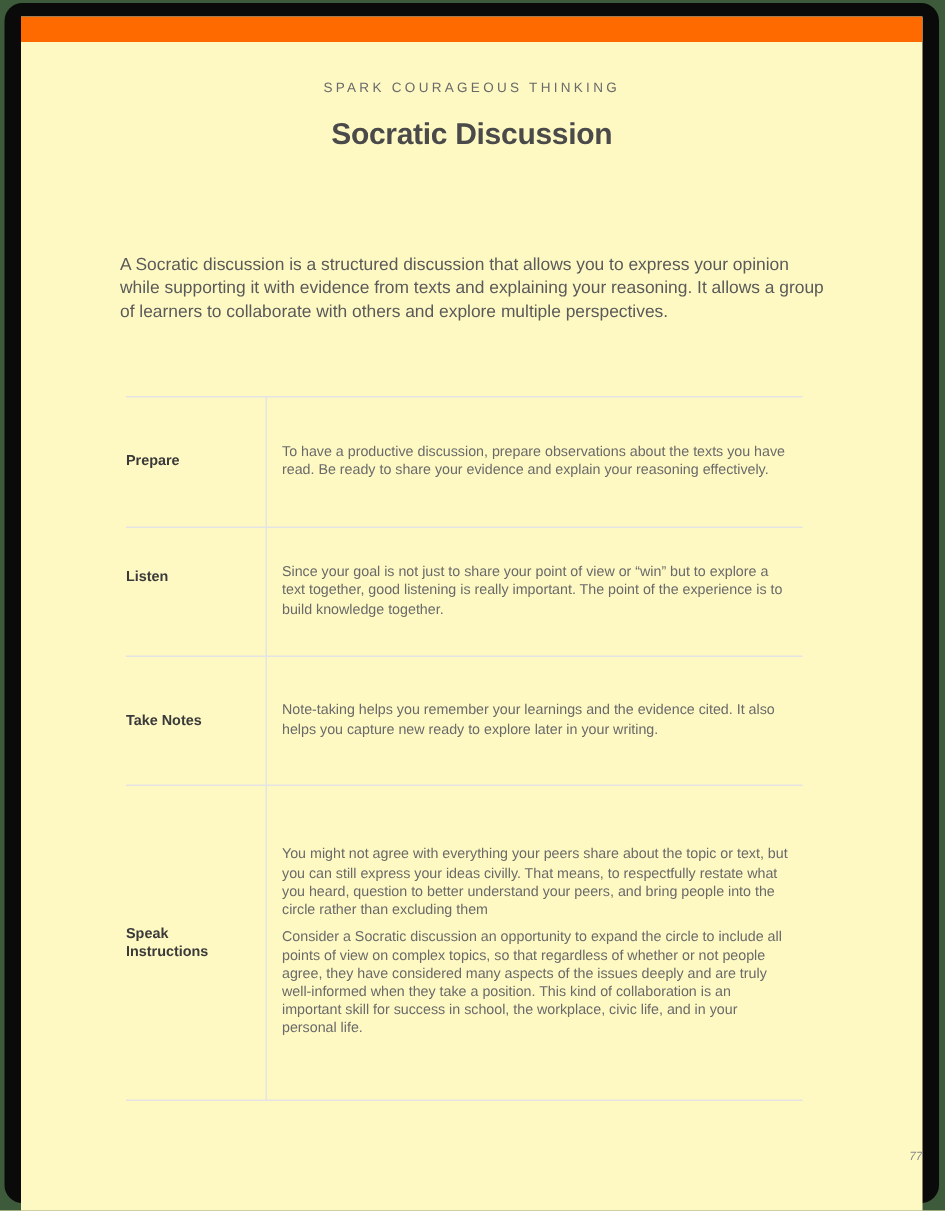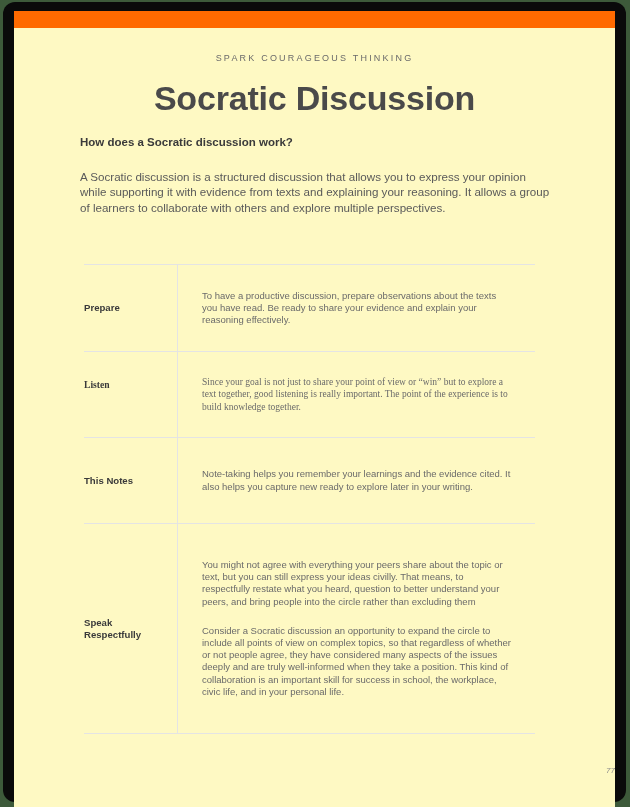--- a/index.html
+++ b/index.html
@@ -48,21 +48,21 @@
       font-size: 9px;
       letter-spacing: 2.2px;
       color: #6a6a6a;
     }
     .title {
       position: absolute;
       left: 0;
       top: 68px;
       width: 100%;
       text-align: center;
-      font-size: 34px;
+      font-size: 20px;
       font-weight: bold;
       color: #4a4a4a;
       letter-spacing: -0.2px;
     }
     .section-heading {
       position: absolute;
       left: 66px;
       top: 125px;
       font-size: 11.5px;
       font-weight: bold;
@@ -116,21 +116,21 @@
       position: relative;
     }
     .guidelines td.body-cell {
       padding-left: 7px;
       padding-right: 4px;
       font-size: 9.5px;
       line-height: 12.2px;
       color: #6a6a6a;
     }
     .guidelines td.body-cell p {
-      margin: 17px;
+      margin: 3px;
     }
     .guidelines td.body-cell p + p {
       margin-top: 6px;
     }
     .page-number {
       position: absolute;
       left: 0;
       top: 755px;
       width: 100%;
       text-align: right;
@@ -143,53 +143,52 @@
 <body>
 
 <div class="shadow-frame"></div>
 
 <div class="page">
   <div class="top-bar" style="background: rgb(255, 106, 0);"></div>
 
   <div class="eyebrow">SPARK COURAGEOUS THINKING</div>
   <div class="title">Socratic Discussion</div>
 
-  <div class="section-heading">How does a Socratic discussion work?</div>
   <div class="intro">A Socratic discussion is a structured discussion that allows you to express your opinion while supporting it with evidence from texts and explaining your reasoning. It allows a group of learners to collaborate with others and explore multiple perspectives.</div>
 
 
   <table class="guidelines">
     <tbody>
       <tr style="height:87px;">
         <td class="label-cell">
           <div class="label-inner">Prepare</div>
         </td>
         <td class="body-cell">
           <p>To have a productive discussion, prepare observations about the texts you have read. Be ready to share your evidence and explain your reasoning effectively.</p>
         </td>
       </tr>
-      <tr style="height:86px;font-family:Liberation Serif, serif;">
+      <tr style="height:86px;">
         <td class="label-cell">
           <div class="label-inner" style="top:-10px;">Listen</div>
         </td>
         <td class="body-cell">
           <p>Since your goal is not just to share your point of view or “win” but to explore a text together, good listening is really important. The point of the experience is to build knowledge together.</p>
         </td>
       </tr>
       <tr style="height:86px;">
         <td class="label-cell">
-          <div class="label-inner">This Notes</div>
+          <div class="label-inner">Take Notes</div>
         </td>
         <td class="body-cell">
           <p>Note-taking helps you remember your learnings and the evidence cited. It also helps you capture new ready to explore later in your writing.</p>
         </td>
       </tr>
       <tr style="height:210px;">
         <td class="label-cell">
-          <div class="label-inner" style="padding-right:10px;">Speak Respectfully</div>
+          <div class="label-inner" style="padding-right:10px;">Speak Instructions</div>
         </td>
         <td class="body-cell">
           <p>You might not agree with everything your peers share about the topic or text, but you can still express your ideas civilly. That means, to respectfully restate what you heard, question to better understand your peers, and bring people into the circle rather than excluding them</p>
           <p>Consider a Socratic discussion an opportunity to expand the circle to include all points of view on complex topics, so that regardless of whether or not people agree, they have considered many aspects of the issues deeply and are truly well-informed when they take a position. This kind of collaboration is an important skill for success in school, the workplace, civic life, and in your personal life.</p>
         </td>
       </tr>
     </tbody>
   </table>
 
   <div class="page-number">77</div>

